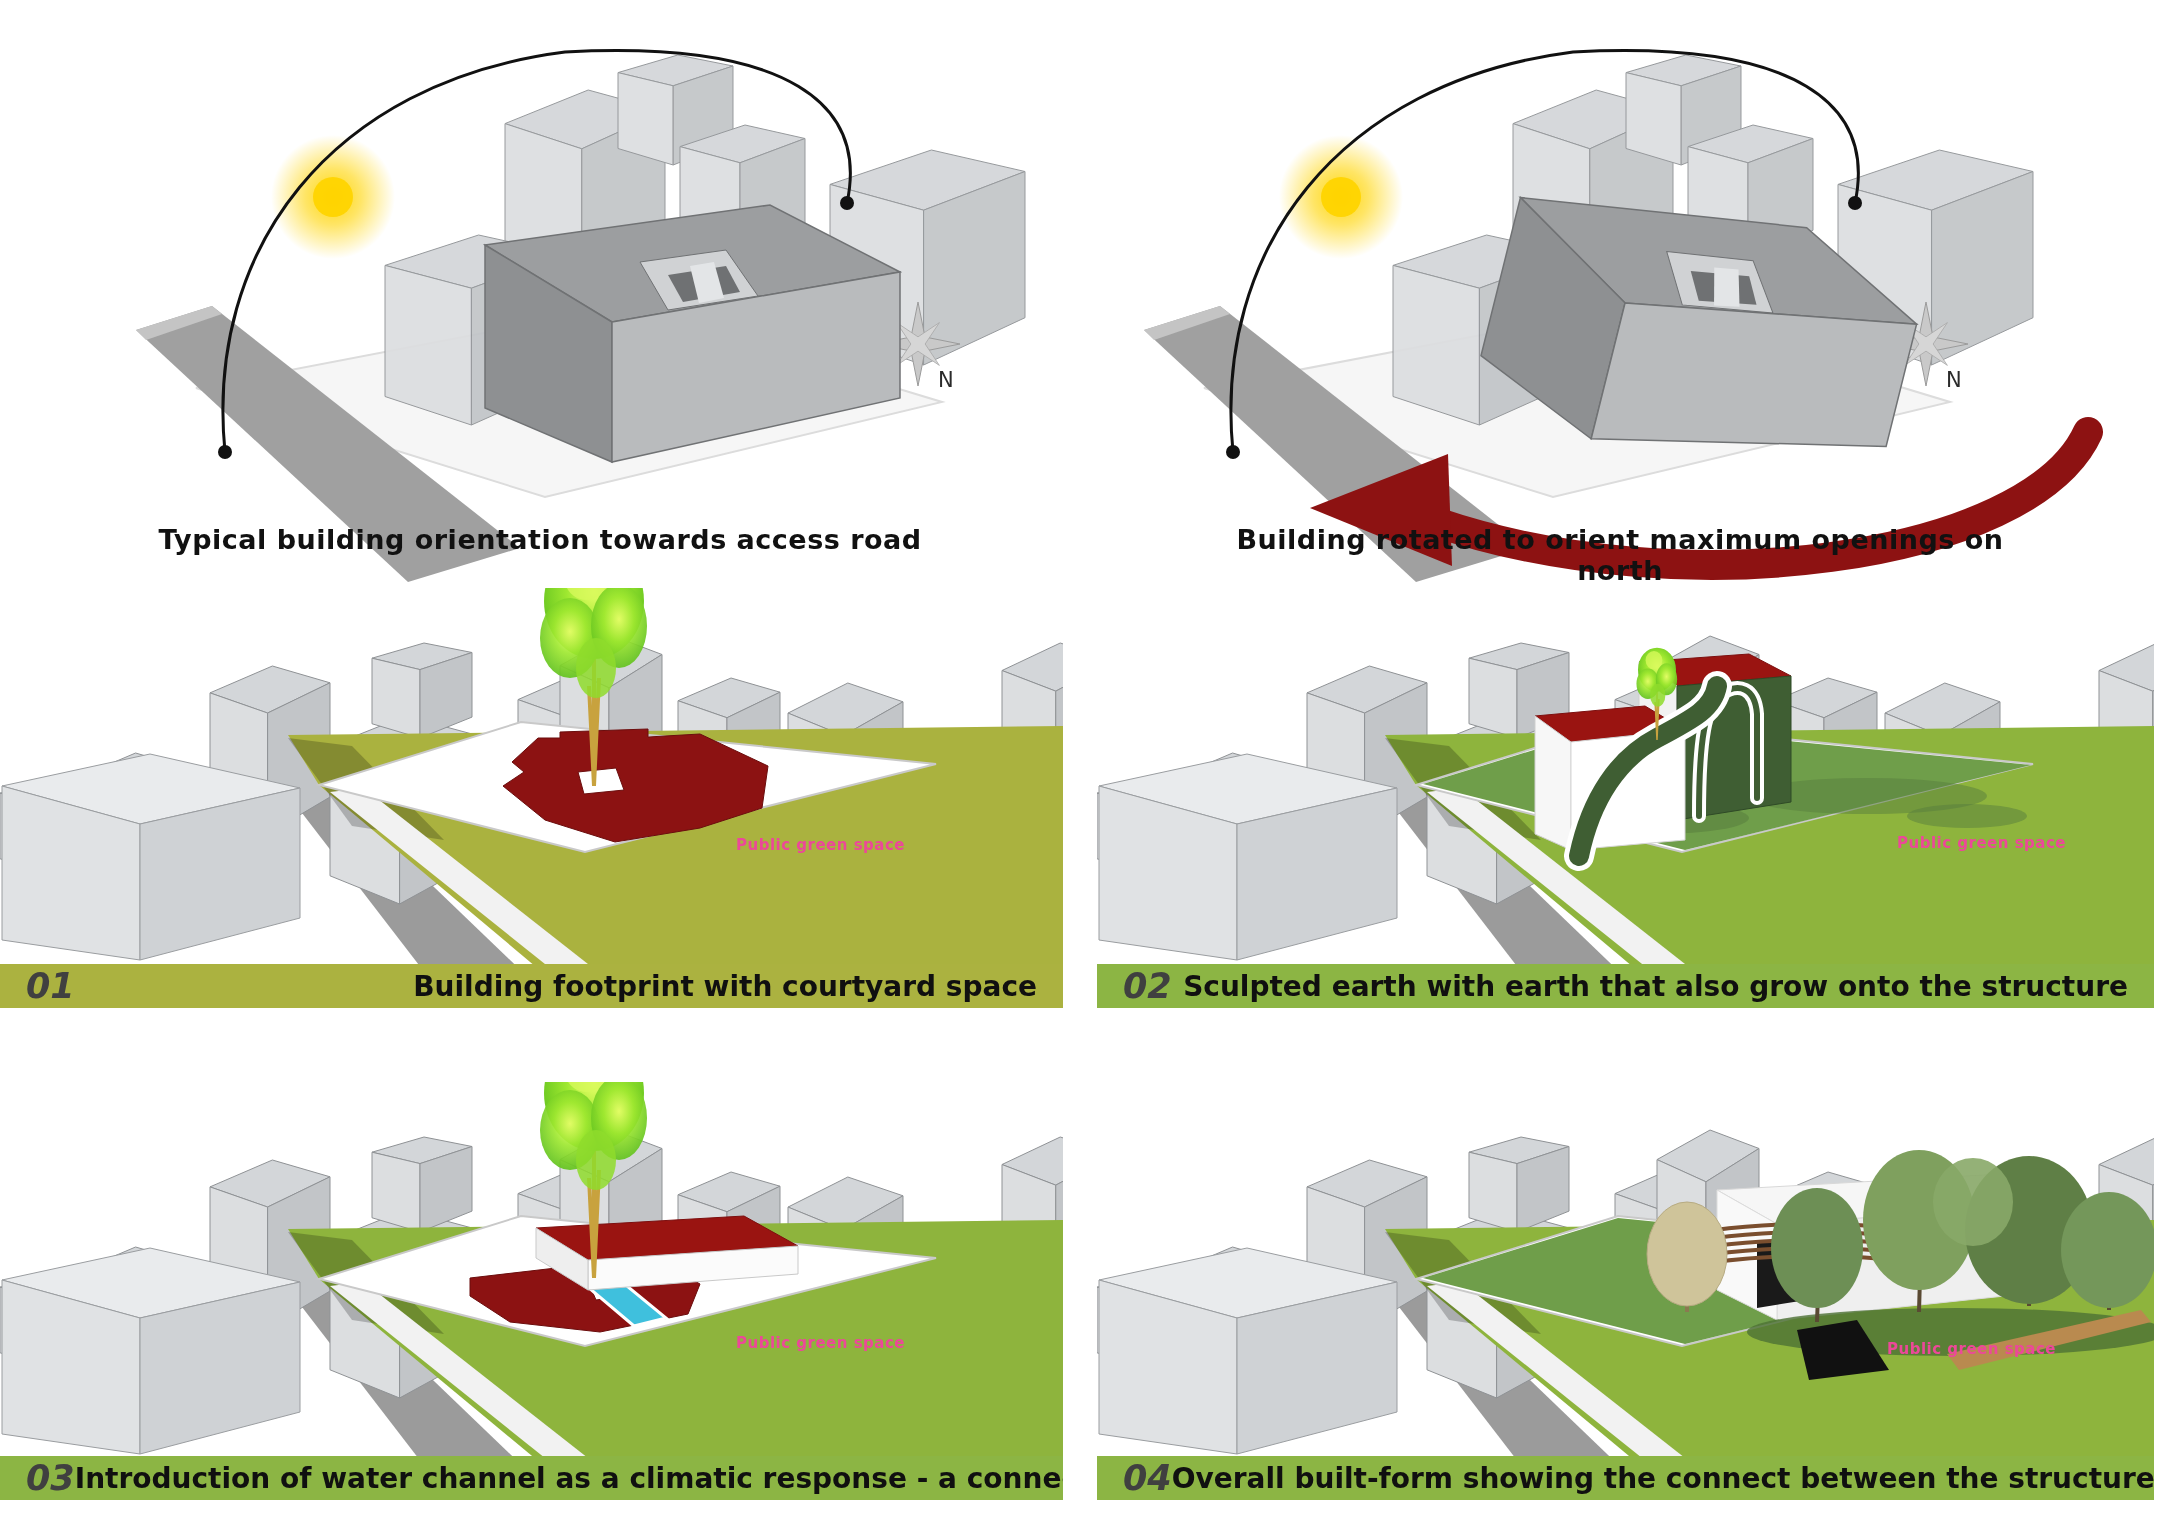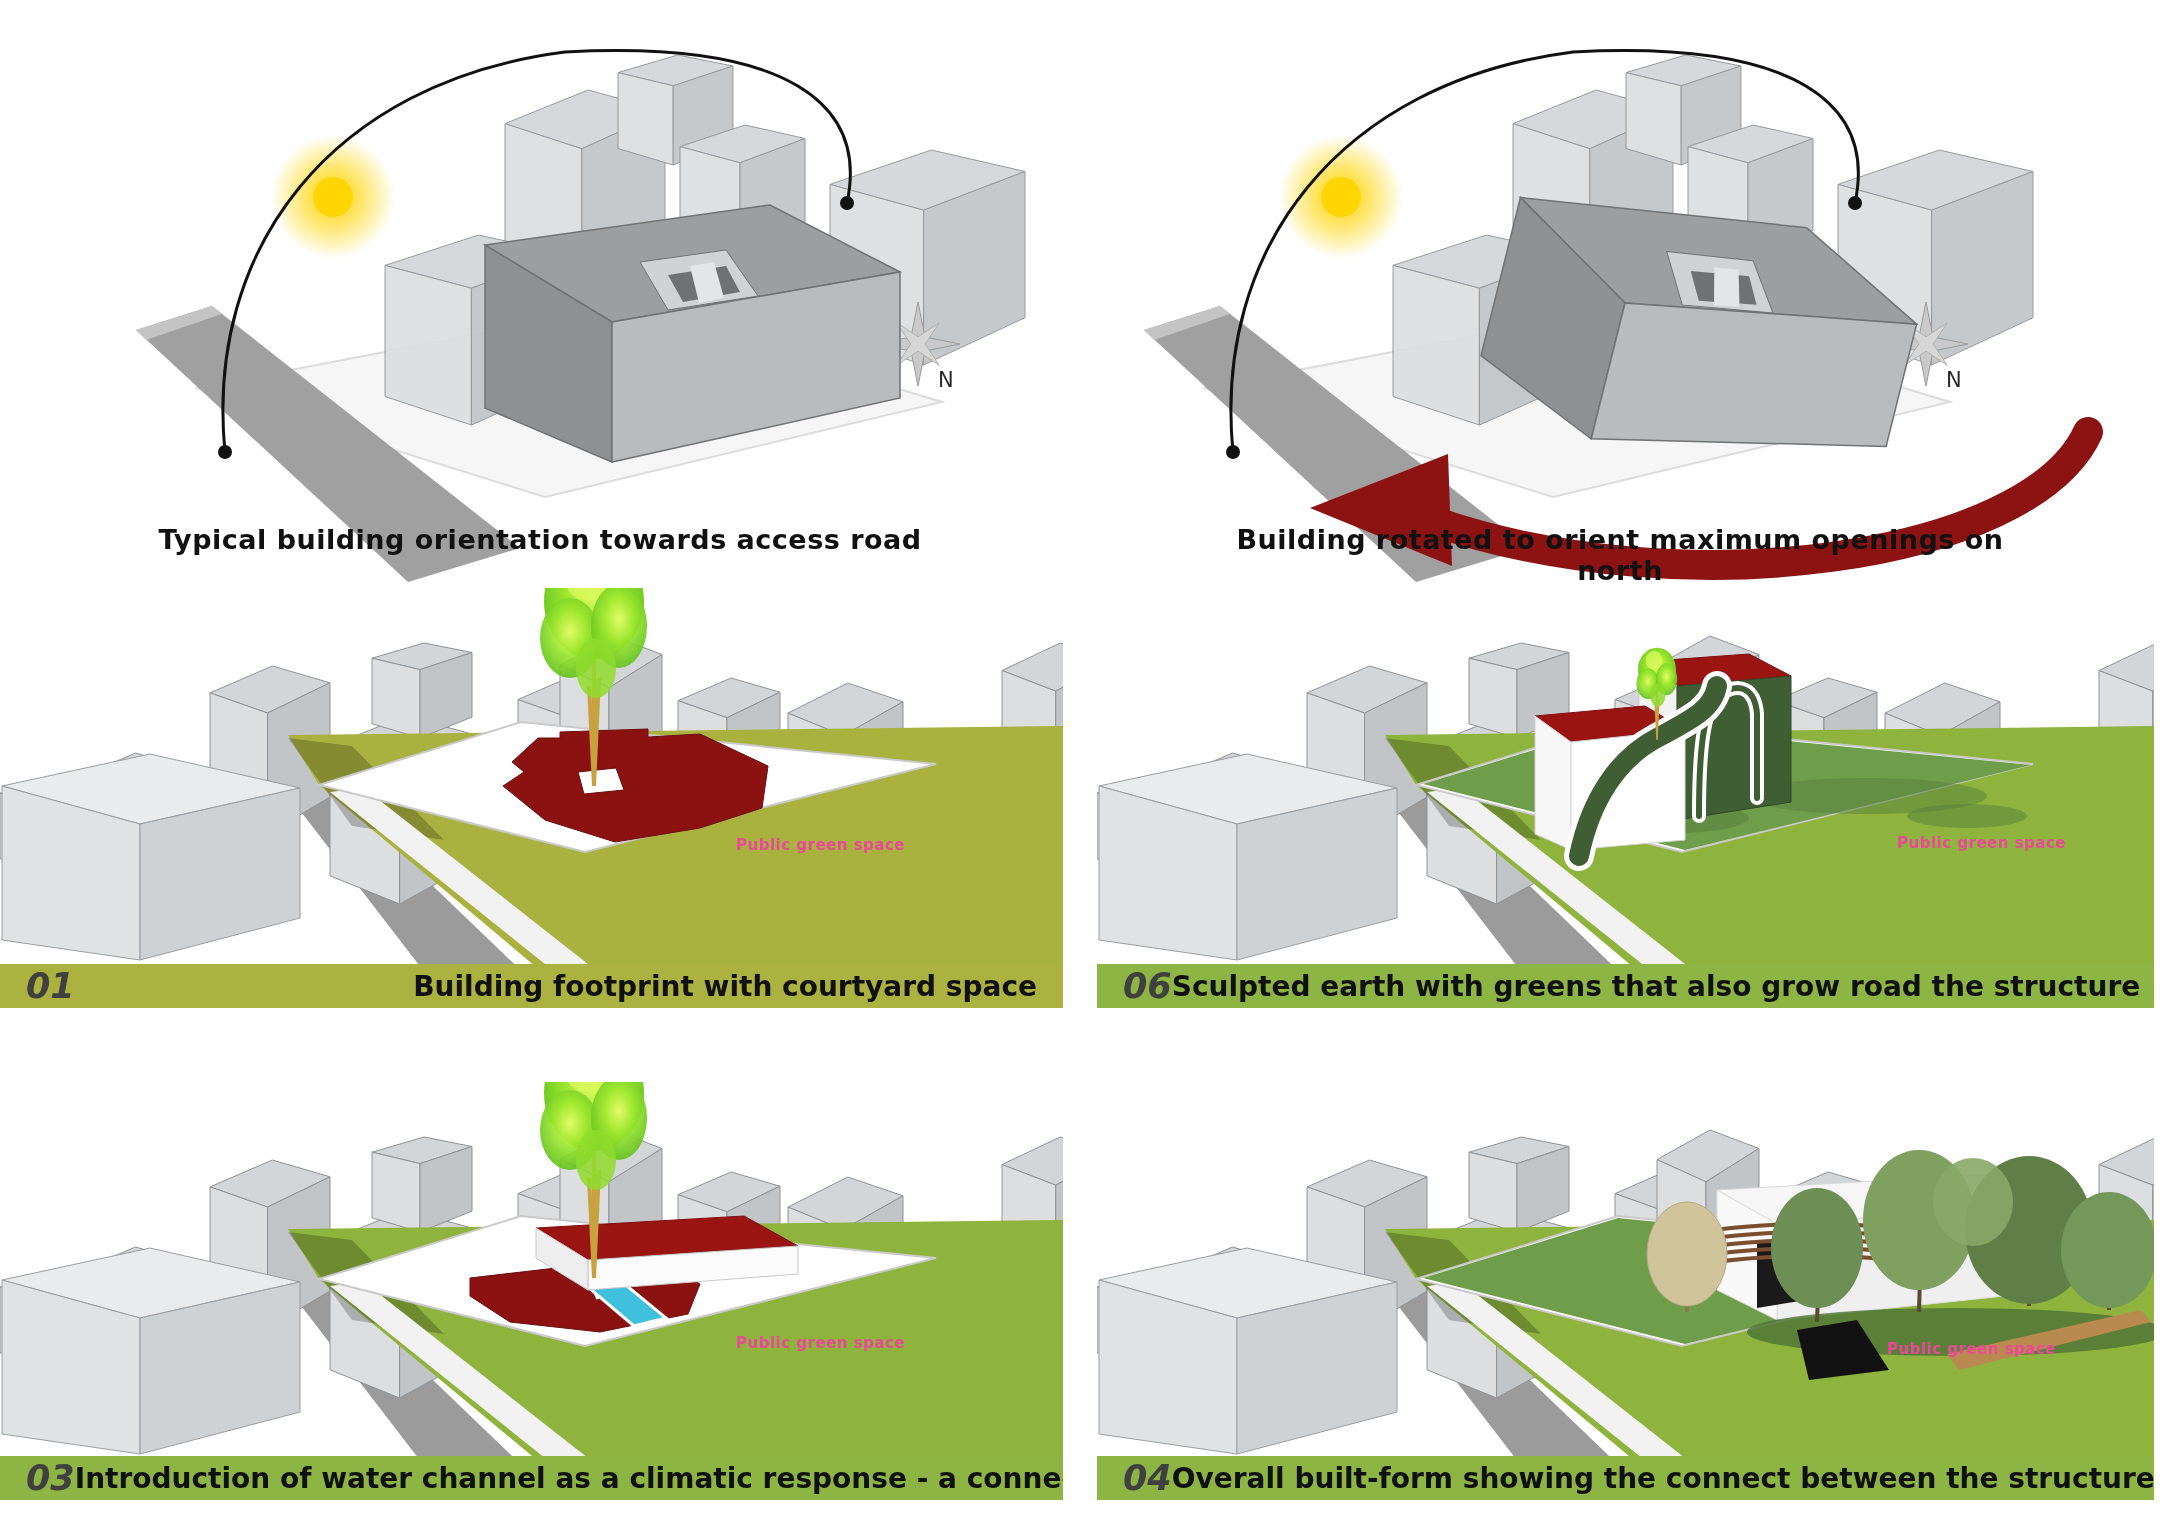--- a/index.html
+++ b/index.html
@@ -175,22 +175,22 @@
         <polygon points="438,128 548,118 588,142 474,154" stroke="#7c0f0f" fill="#9a1411"></polygon>
         <polygon points="438,128 474,154 474,262 438,246" fill="#f7f7f7" stroke="#cfcfcf"></polygon>
         <polygon points="474,154 588,142 588,252 474,262" fill="#ffffff" stroke="#d5d5d5"></polygon>
         <path d="M482,268 C494,210 522,170 560,150 C598,130 616,120 620,98" fill="none" stroke="#ffffff" stroke-width="30" stroke-linecap="round"></path>
         <path d="M482,268 C494,210 522,170 560,150 C598,130 616,120 620,98" fill="none" stroke-width="20" stroke-linecap="round" stroke="#3f5e33"></path>
       </g>
       <use href="#tree" transform="translate(560,152) scale(0.38)"></use>
     </svg>
     <div class="pgs" style="left:800px;top:246px;">Public green space</div>
     <div class="bar bar-green">
-      <span class="num">06</span>
-      <span class="cap">Sculpted earth with greens that also grow road the structure</span>
+      <span class="num">02</span>
+      <span class="cap">Sculpted earth with earth that also grow onto the structure</span>
     </div>
   </div>
 
   <div class="panel" style="left:0;top:1082px;width:1063px;height:418px;">
     <svg width="1063" height="418" viewBox="0 0 1063 418">
       <use href="#ctxA"></use>
       <polygon points="288,147 1063,138 1063,418 585,418 319,197" fill="#8eb43d"></polygon>
       <polygon points="288,150 352,158 444,252 352,238" fill="#000" opacity="0.22"></polygon>
       <use href="#ctxB"></use>
       <path fill-rule="evenodd" stroke="#6b0d0d" stroke-width="1" d="M470,196 L556,186 L552,176 L640,168 L700,202 L688,232 L600,250 L510,240 L470,214 Z

